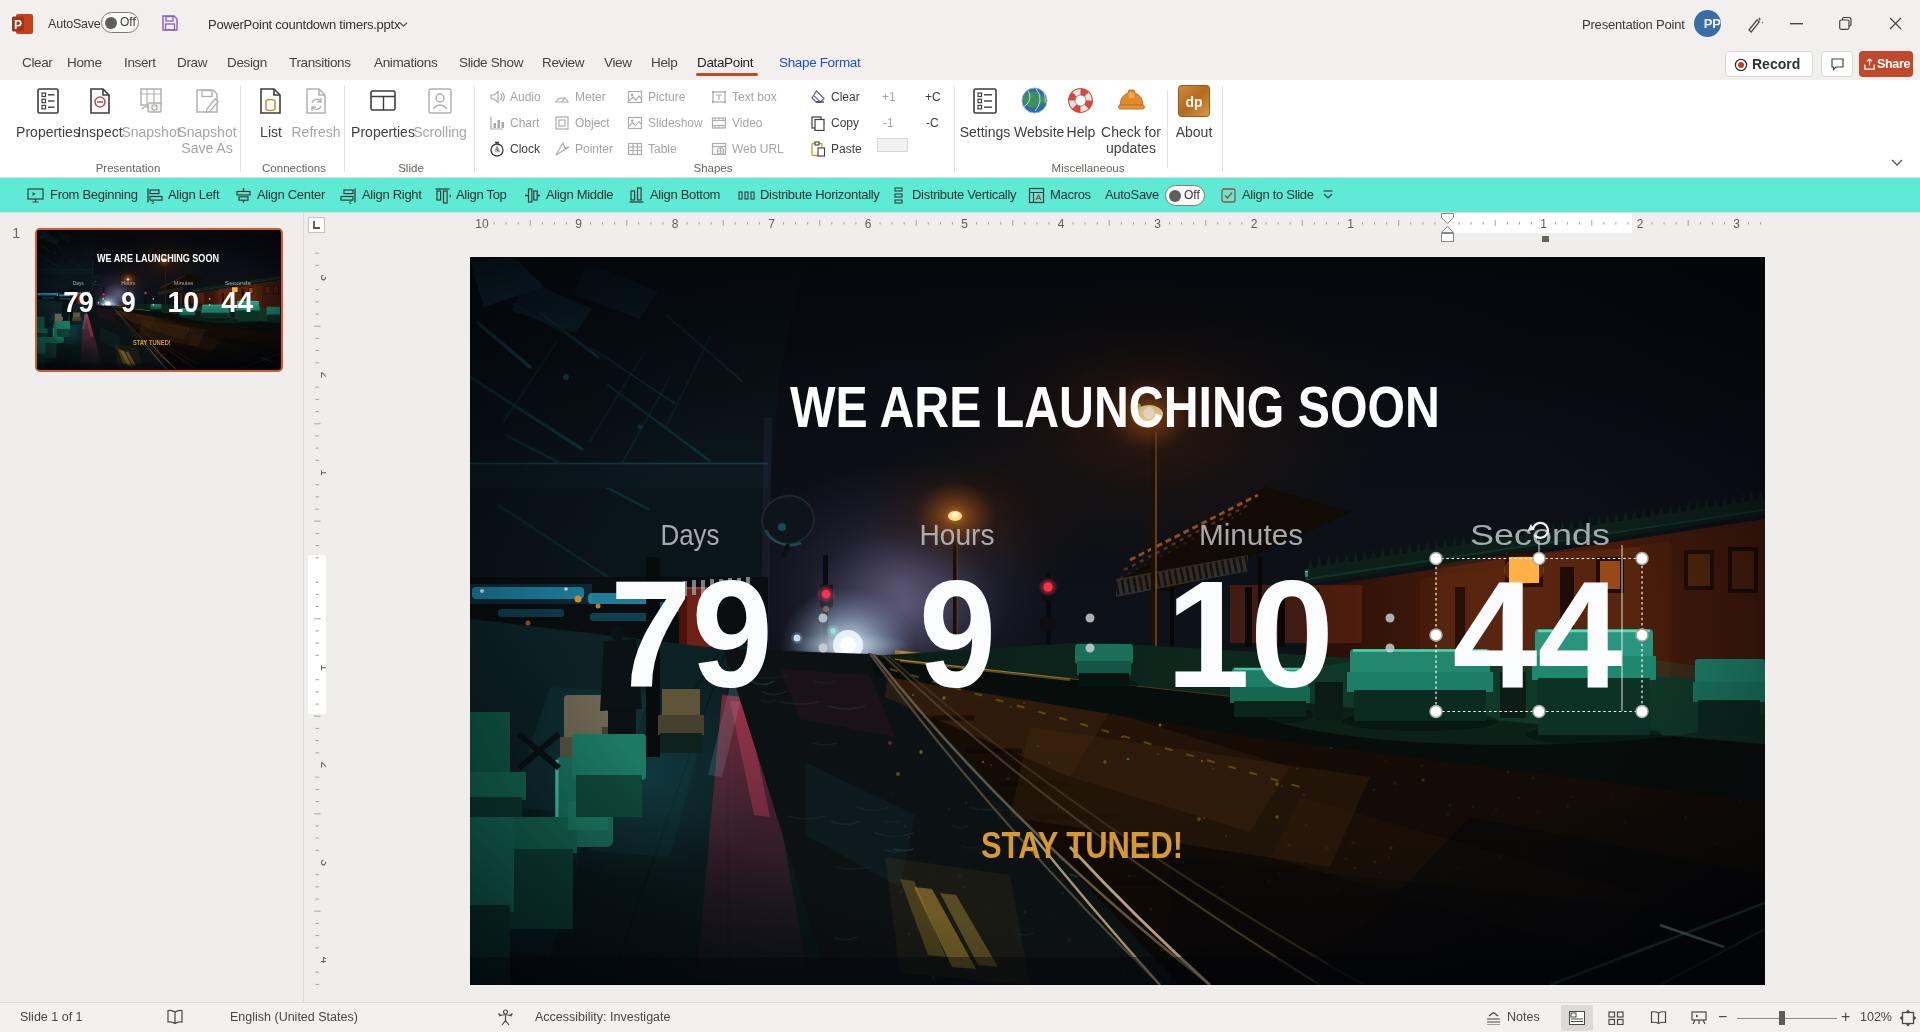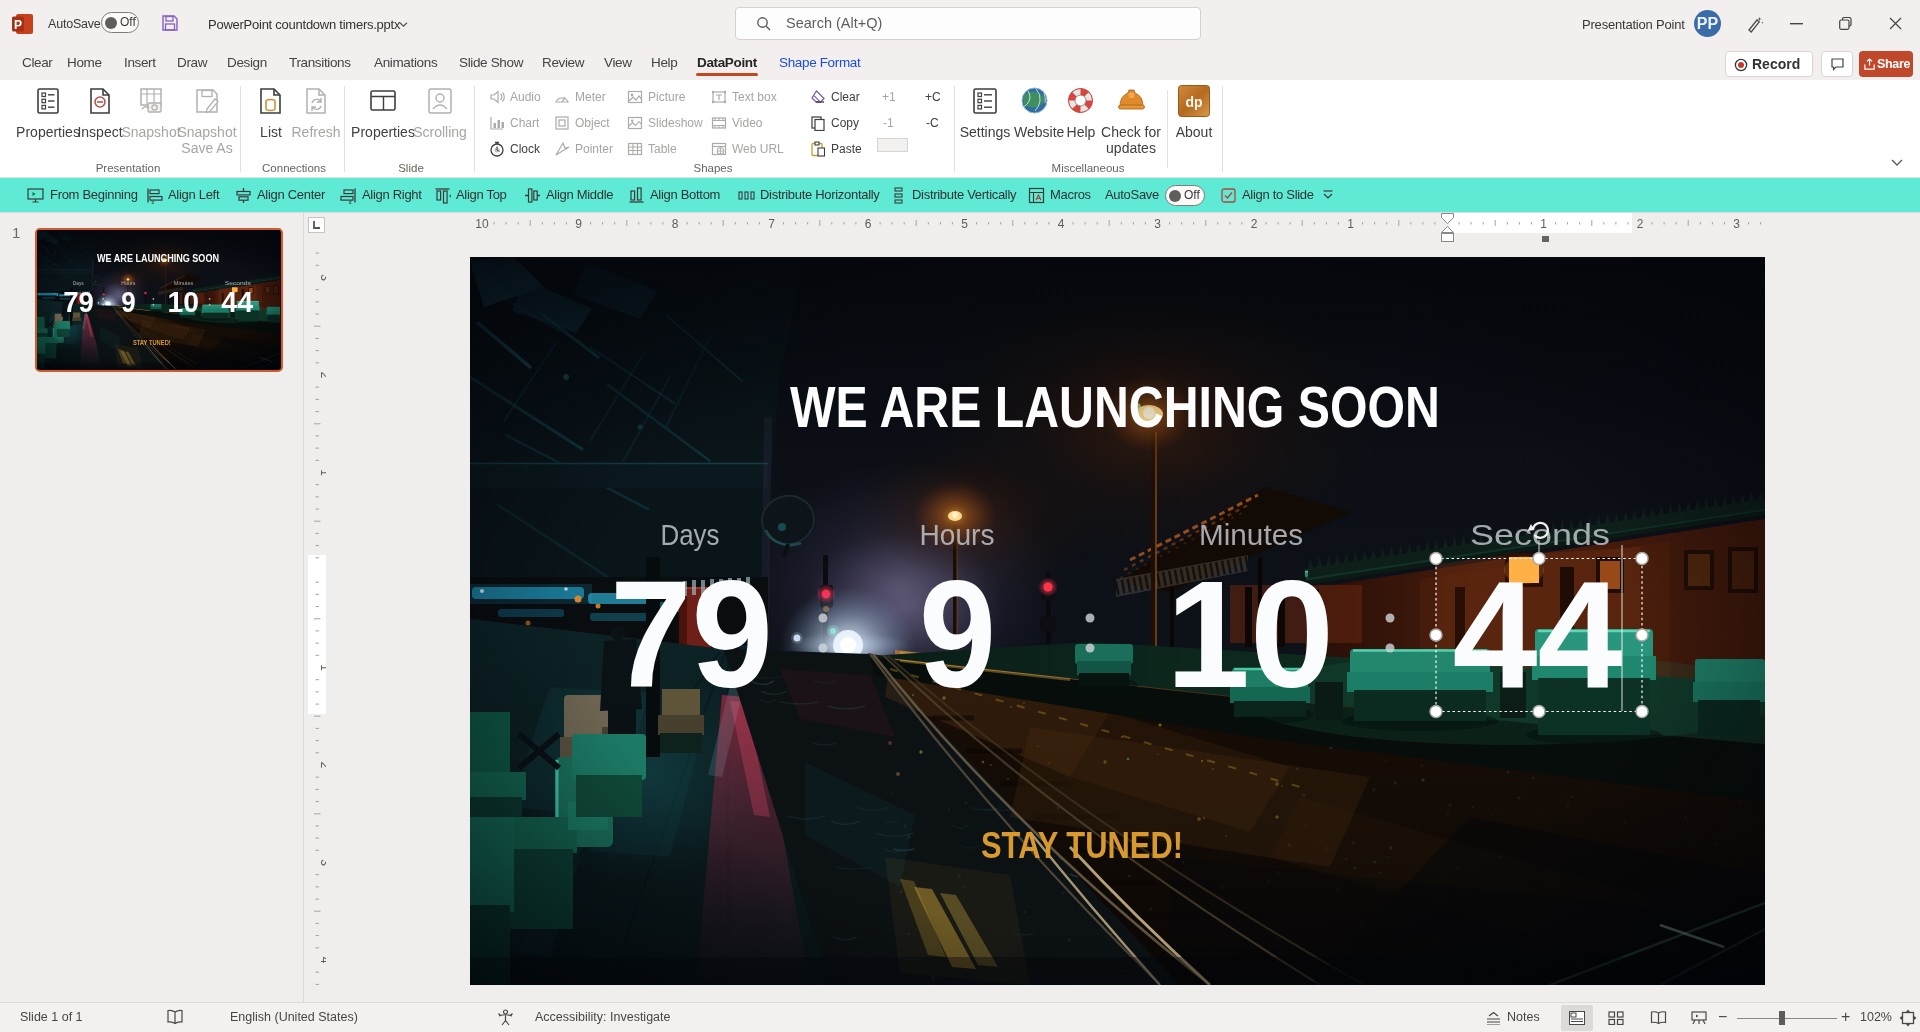--- a/index.html
+++ b/index.html
@@ -40,29 +40,22 @@
   <svg class="abs" style="left:161px;top:14px" width="18" height="18" viewBox="0 0 18 18">
     <path d="M2 2 h11 l3 3 v11 h-14 z" fill="none" stroke="#8661c5" stroke-width="1.4"></path>
     <rect x="5" y="2.5" width="7" height="4.5" fill="none" stroke="#8661c5" stroke-width="1.3"></rect>
     <rect x="4.5" y="10" width="9" height="6" fill="none" stroke="#8661c5" stroke-width="1.3"></rect>
   </svg>
   <div class="abs" style="left:208px;top:16.5px;font-size:13px;color:#333230;letter-spacing:-0.25px">PowerPoint countdown timers.pptx</div>
   <svg class="abs" style="left:399px;top:21px" width="9" height="7" viewBox="0 0 10 8">
       <path d="M1 2 l4 4 l4 -4" fill="none" stroke="#555" stroke-width="1.4"></path>
     </svg>
 
-  <div class="abs" style="left:735px;top:7px;width:466px;height:33px;background:#fdfdfd;border:1px solid #d4d1cf;border-radius:4px">
-    <svg class="abs" style="left:20px;top:8px" width="16" height="16" viewBox="0 0 16 16">
-        <circle cx="6.5" cy="6.5" r="4.7" fill="none" stroke="#5e5c59" stroke-width="1.4"></circle>
-        <path d="M10.2 10.2 L14 14" stroke="#5e5c59" stroke-width="1.4"></path>
-      </svg>
-    <div class="abs" style="left:50px;top:7px;font-size:14.5px;color:#605e5b">Search (Alt+Q)</div>
-  </div>
   <div class="abs" style="left:1582px;top:16.5px;font-size:13px;letter-spacing:-0.2px;color:#3a3937">Presentation Point</div>
-  <div class="abs" style="left:1694px;top:10px;width:27px;height:27px;border-radius:50%;background:#3a6ca8;color:#eef3f8;font-size:16px;font-weight:bold;text-align:center;line-height:27px">PP</div>
+  <div class="abs" style="left:1694px;top:10px;width:27px;height:27px;border-radius:50%;background:#3a6ca8;color:#eef3f8;font-size:13px;font-weight:bold;text-align:right;line-height:27px">PP</div>
 
   <svg class="abs" style="left:1745px;top:15px" width="19" height="19" viewBox="0 0 19 19">
     <path d="M4 15 L12 5 l2.2 1.8 L6.2 17 z" fill="none" stroke="#4f4d4a" stroke-width="1.3"></path>
     <path d="M14.5 2 l.5 1.5 1.5 .5 -1.5 .5 -.5 1.5 -.5 -1.5 -1.5 -.5 1.5 -.5 z" fill="#4f4d4a"></path>
     <path d="M17.4 6.4 l.3 1 1 .3 -1 .3 -.3 1 -.3 -1 -1 -.3 1 -.3 z" fill="#4f4d4a"></path>
   </svg>
   <svg class="abs" style="left:1790px;top:23px" width="13" height="2" viewBox="0 0 13 2">
       <rect width="13" height="1.4" fill="#444"></rect>
     </svg>
   <svg class="abs" style="left:1839px;top:17px" width="13" height="13" viewBox="0 0 13 13">
@@ -78,21 +71,21 @@
   <div class="menuitem" style="left:67px">Home</div>
   <div class="menuitem" style="left:124px">Insert</div>
   <div class="menuitem" style="left:177px">Draw</div>
   <div class="menuitem" style="left:227px">Design</div>
   <div class="menuitem" style="left:289px">Transitions</div>
   <div class="menuitem" style="left:374px">Animations</div>
   <div class="menuitem" style="left:459px">Slide Show</div>
   <div class="menuitem" style="left:542px">Review</div>
   <div class="menuitem" style="left:604px">View</div>
   <div class="menuitem" style="left:651px">Help</div>
-  <div class="menuitem" style="left:697px;color:#262524;font-weight:bold">DataPoint</div>
+  <div class="menuitem" style="left:697px;color:#262524;font-weight:normal">DataPoint</div>
   <div class="abs" style="left:696px;top:25px;width:62px;height:2.6px;background:#c24a22;border-radius:2px"></div>
   <div class="menuitem" style="left:779px;color:#1d4ed8">Shape Format</div>
   <div class="abs" style="left:1752px;top:8px;width:160px;height:40px"></div>
 </div>
 
 <div class="abs" style="left:1725px;top:51px;width:88px;height:26px;background:#fff;border:1px solid #d8d5d3;border-radius:4px;text-align:center">
   <svg class="abs" style="left:8px;top:5.5px" width="14" height="14" viewBox="0 0 14 14">
       <circle cx="7" cy="7" r="5.6" fill="none" stroke="#333" stroke-width="1.3"></circle>
       <circle cx="7" cy="7" r="3" fill="#c43b2a"></circle>
     </svg>

